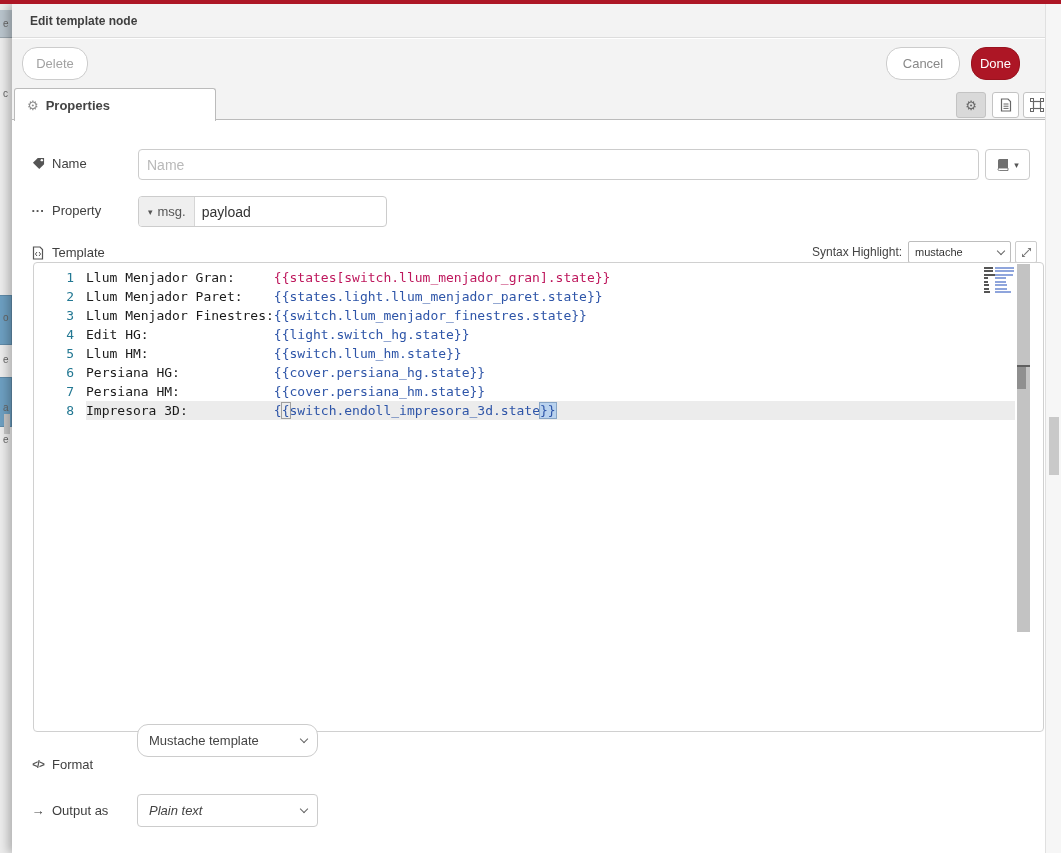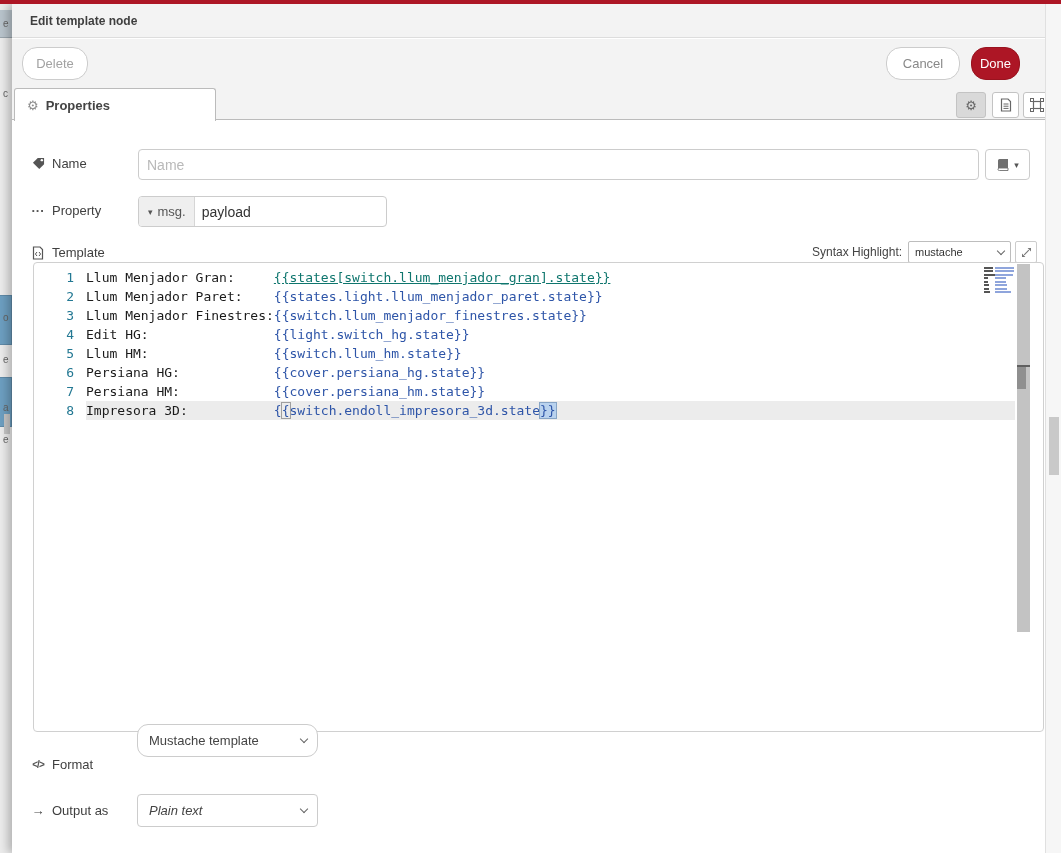--- a/index.html
+++ b/index.html
@@ -186,21 +186,21 @@
   </div>
   <div class="expand-btn">
     <svg width="11" height="11" viewBox="0 0 11 11">
       <path d="M3.2 7.8 L7.8 3.2" stroke="#777" stroke-width="1.1"></path>
       <path d="M1 10 L1 6.6 L4.4 10 Z M10 1 L6.6 1 L10 4.4 Z" fill="#777"></path>
     </svg>
   </div>
 
   <div class="editor">
     <div class="ed-lines" id="ed-lines">
-        <div class="ed-line"><span class="ed-gutter" style="color: rgb(35, 120, 147);">1</span><span class="ed-code"><span class="tok-label" style="color: rgb(26, 26, 26);">Llum Menjador Gran:     </span><span style="color: #0f766e; text-decoration: underline;">{{states[switch.llum_menjador_gran].state}}</span></span></div>
+        <div class="ed-line"><span class="ed-gutter" style="color: rgb(35, 120, 147);">1</span><span class="ed-code"><span class="tok-label" style="color: rgb(26, 26, 26);">Llum Menjador Gran:     </span><span style="color: #be185d;">{{states[switch.llum_menjador_gran].state}}</span></span></div>
         <div class="ed-line"><span class="ed-gutter" style="color: rgb(35, 120, 147);">2</span><span class="ed-code"><span class="tok-label" style="color: rgb(26, 26, 26);">Llum Menjador Paret:    </span><span style="color: rgb(46, 85, 168);">{{states.light.llum_menjador_paret.state}}</span></span></div>
         <div class="ed-line"><span class="ed-gutter" style="color: rgb(35, 120, 147);">3</span><span class="ed-code"><span class="tok-label" style="color: rgb(26, 26, 26);">Llum Menjador Finestres:</span><span style="color: rgb(46, 85, 168);">{{switch.llum_menjador_finestres.state}}</span></span></div>
         <div class="ed-line"><span class="ed-gutter" style="color: rgb(35, 120, 147);">4</span><span class="ed-code"><span class="tok-label" style="color: rgb(26, 26, 26);">Edit HG:                </span><span style="color: rgb(46, 85, 168);">{{light.switch_hg.state}}</span></span></div>
         <div class="ed-line"><span class="ed-gutter" style="color: rgb(35, 120, 147);">5</span><span class="ed-code"><span class="tok-label" style="color: rgb(26, 26, 26);">Llum HM:                </span><span style="color: rgb(46, 85, 168);">{{switch.llum_hm.state}}</span></span></div>
         <div class="ed-line"><span class="ed-gutter" style="color: rgb(35, 120, 147);">6</span><span class="ed-code"><span class="tok-label" style="color: rgb(26, 26, 26);">Persiana HG:            </span><span style="color: rgb(46, 85, 168);">{{cover.persiana_hg.state}}</span></span></div>
         <div class="ed-line"><span class="ed-gutter" style="color: rgb(35, 120, 147);">7</span><span class="ed-code"><span class="tok-label" style="color: rgb(26, 26, 26);">Persiana HM:            </span><span style="color: rgb(46, 85, 168);">{{cover.persiana_hm.state}}</span></span></div>
         <div class="ed-line active"><span class="ed-gutter" style="color: rgb(35, 120, 147);">8</span><span class="ed-code"><span class="tok-label" style="color: rgb(26, 26, 26);">Impresora 3D:           </span><span style="color: rgb(46, 85, 168);">{</span><span class="brk-match" style="color: rgb(46, 85, 168);">{</span><span style="color: rgb(46, 85, 168);">switch.endoll_impresora_3d.state</span><span class="brk-sel" style="color: rgb(46, 85, 168);">}}</span></span></div>
       </div>
     <div class="minimap" id="minimap">
         <div class="mm-row">

